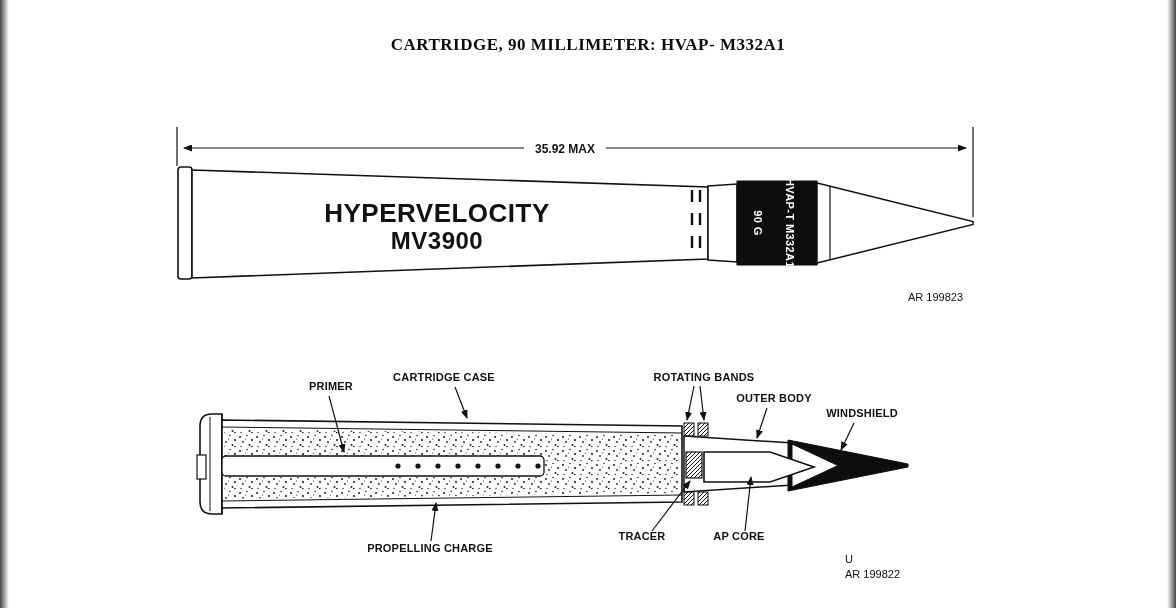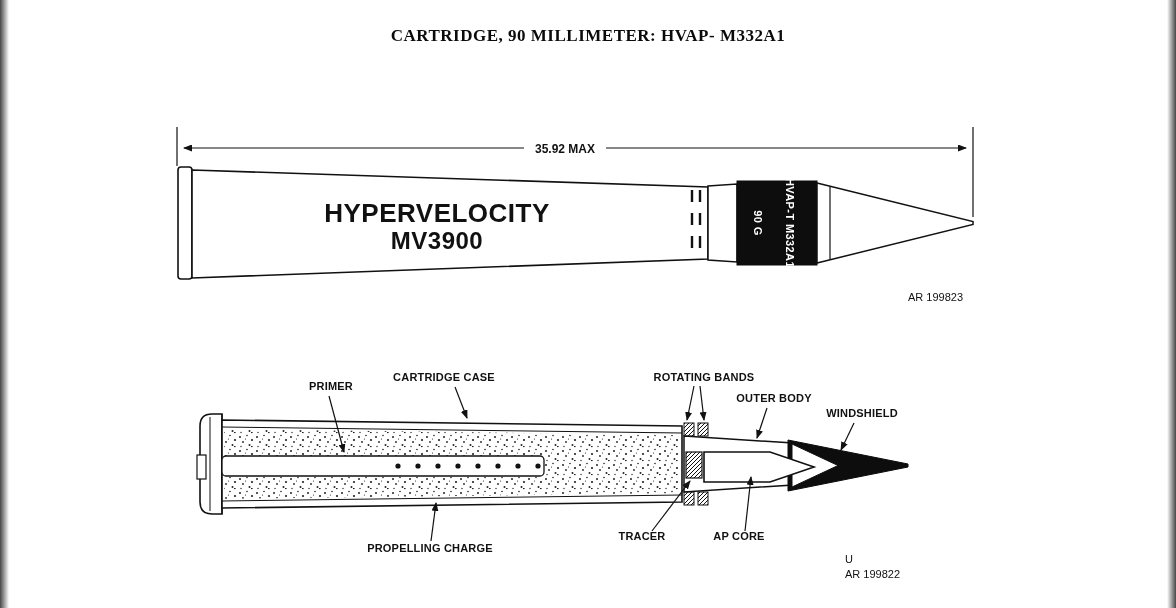--- a/index.html
+++ b/index.html
@@ -7,21 +7,21 @@
     position:relative;
     width:1176px;height:608px;
     background:#ffffff;
     overflow:hidden;
     font-family:"Liberation Sans",sans-serif;
   }
   .edge{position:absolute;top:0;bottom:0;width:9px;pointer-events:none;}
   .edge.left{left:0;background:linear-gradient(to right,rgba(25,25,25,.8),rgba(25,25,25,0));}
   .edge.right{right:0;background:linear-gradient(to left,rgba(25,25,25,.8),rgba(25,25,25,0));}
   #title{
-    position:absolute;top:26px;left:0;right:0;
+    position:absolute;top:35px;left:0;right:0;
     text-align:center;
     font-family:"Liberation Serif",serif;
     font-weight:700;font-size:17px;letter-spacing:.5px;
     color:#0b0b0b;
   }
   svg{position:absolute;left:0;top:0;}
   .ink{stroke:#111;fill:none;}
   .lbl{font:700 11px "Liberation Sans",sans-serif;fill:#111;letter-spacing:.2px;}
   .dim{font:700 12px "Liberation Sans",sans-serif;fill:#111;}
   .mark1{font:700 26px "Liberation Sans",sans-serif;fill:#111;letter-spacing:.5px;}

